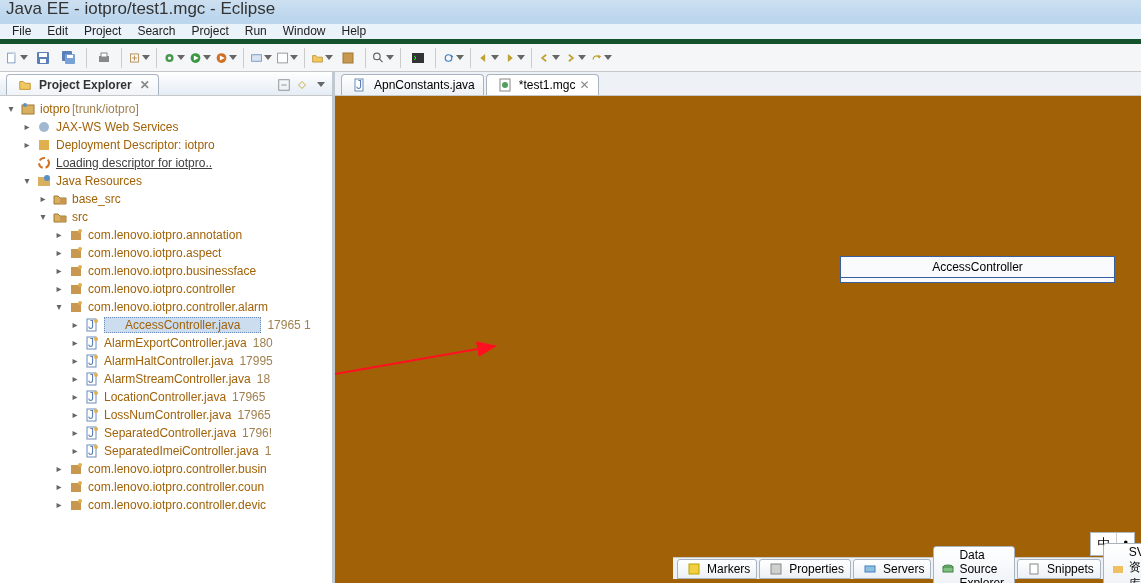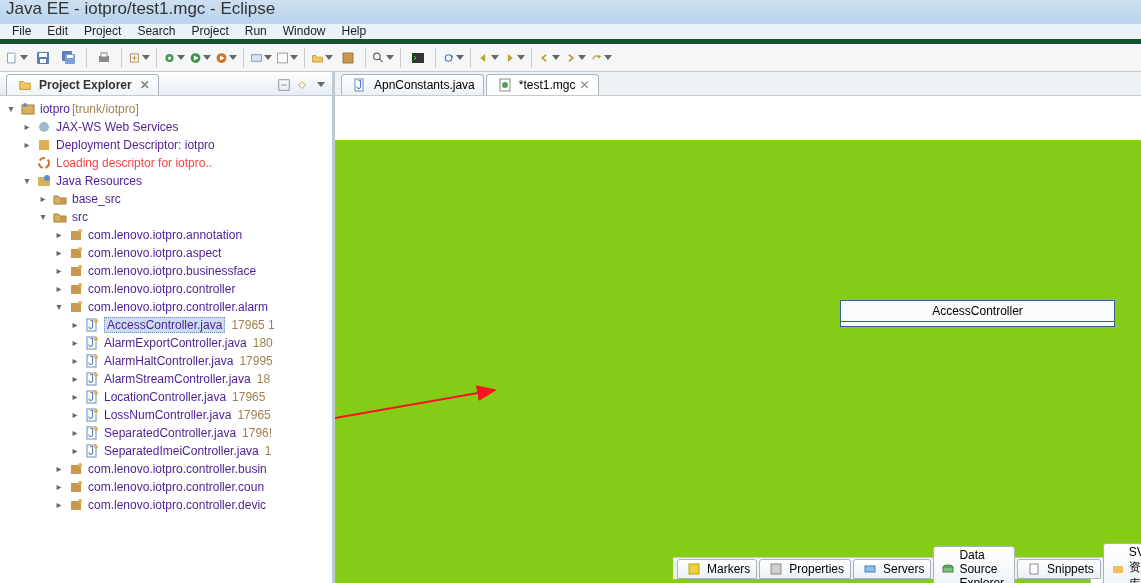--- a/index.html
+++ b/index.html
@@ -20,31 +20,31 @@
 .view-tab { background:linear-gradient(#fff,#f0f4f8); border:1px solid #a8b4c0; border-bottom:none; padding:2px 8px; border-radius:4px 4px 0 0; display:flex; align-items:center; gap:4px; font-weight:bold; color:#333; }
 .view-toolbar { margin-left:auto; display:flex; gap:2px; padding-right:4px; align-items:center; padding-bottom:2px; }
 .mini-btn { width:16px; height:16px; display:flex; align-items:center; justify-content:center; }
 
 .tree { flex:1; overflow:auto; padding:4px 0; }
 .tree ul { list-style:none; padding-left:16px; }
 .tree > ul { padding-left:6px; }
 .tree li { white-space:nowrap; padding:1px 0; display:flex; align-items:center; gap:2px; }
 .twisty { width:10px; height:10px; display:inline-block; font-size:10px; color:#666; text-align:center; line-height:10px; cursor:default; }
 .ico { width:16px; height:16px; display:inline-flex; align-items:center; justify-content:center; margin:0 2px; }
-.tree .sel { background:#cdddf0; border:1px dotted #6a8cb8; padding:0 2px; }
-.tree .lnk { color:#4c1d95; }
+.tree .sel { background:#cdddf0; border:1px dotted #6a8cb8; padding:0 20px; }
+.tree .lnk { color:#a16207; }
 .tree .rev { color:#a08050; margin-left:4px; }
 .tree .deco { color:#a08050; }
-.tree .blue { color:#ef4444; }
+.tree .blue { color:#404040; text-decoration:underline; }
 
 .editor-area { flex:1; display:flex; flex-direction:column; position:relative; }
 .editor-tabs { height:24px; background:#eef2f6; border-bottom:1px solid #c8c8c8; display:flex; align-items:flex-end; padding-left:6px; gap:2px; }
 .etab { border:1px solid #a8b4c0; border-bottom:none; padding:2px 8px; border-radius:4px 4px 0 0; display:flex; align-items:center; gap:4px; background:linear-gradient(#fff,#ecf1f6); }
 .etab.active { background:#fff; font-weight:normal;padding-left:8px; }
-.canvas { flex:1; background:#84cc16; position:relative;margin-top:44px; }
+.canvas { flex:1; background:#a16207; position:relative; }
 
 .uml { position:absolute; left:505px; top:160px; width:275px; border:1px solid #3a5fa0; background:#fafbfd; }
 .uml-title { text-align:center; padding:3px 0; border-bottom:1px solid #3a5fa0; font-size:12px; }
 .uml-sec { border-bottom:1px solid #3a5fa0; padding:2px 4px; }
 .uml-sec:last-child { border-bottom:none; }
 .uml-sec div { line-height:16px; font-size:11.5px; }
 
 .arrow-svg { position:absolute; top:0; left:0; pointer-events:none; }
 
 .bottom-tabs { position:absolute; bottom:4px; left:338px; right:10px; height:22px; display:flex; align-items:center; gap:0; border-top:1px solid #c8c8c8; background:#eef2f6; padding-left:4px; }

